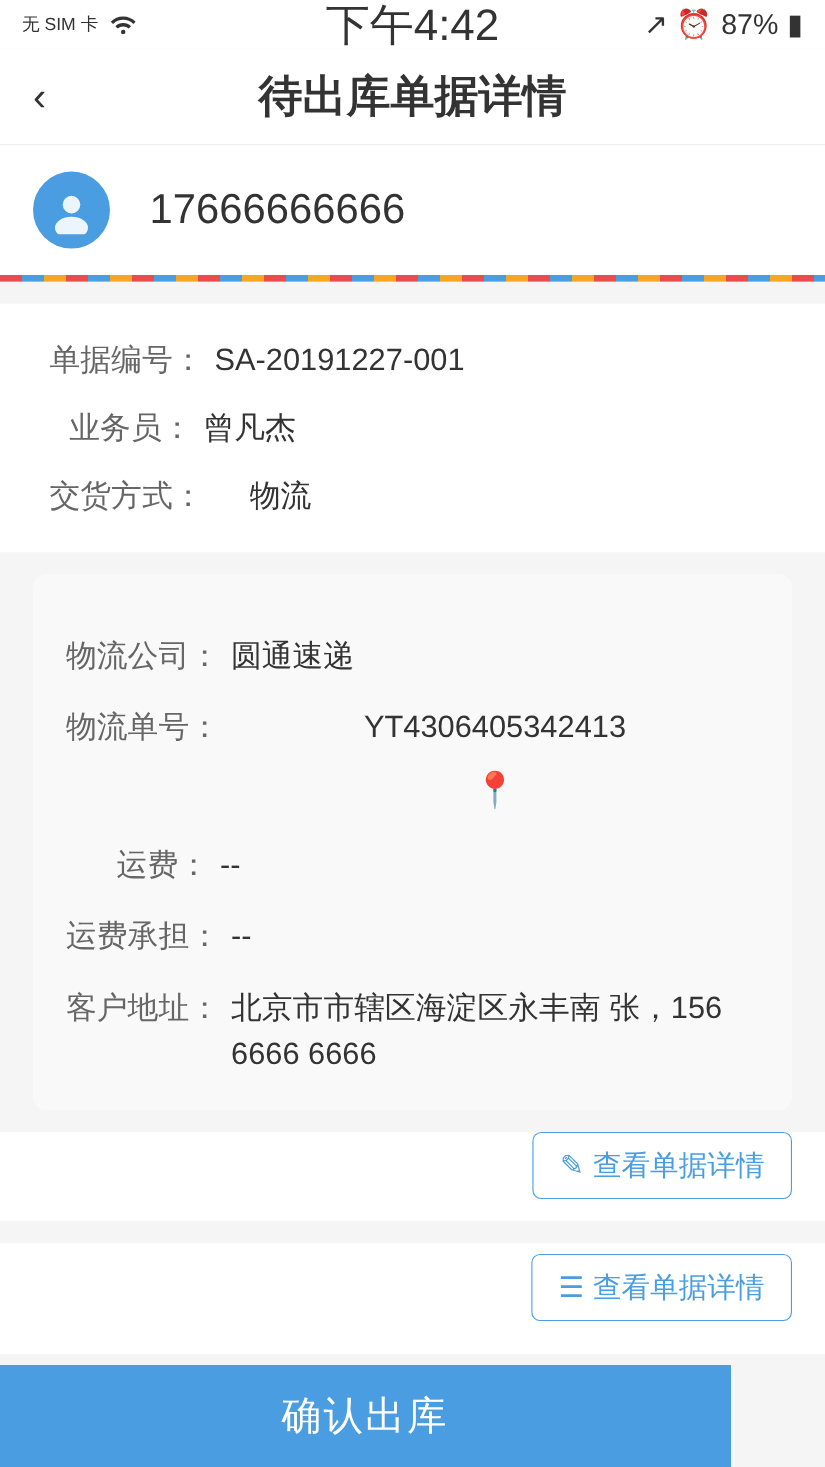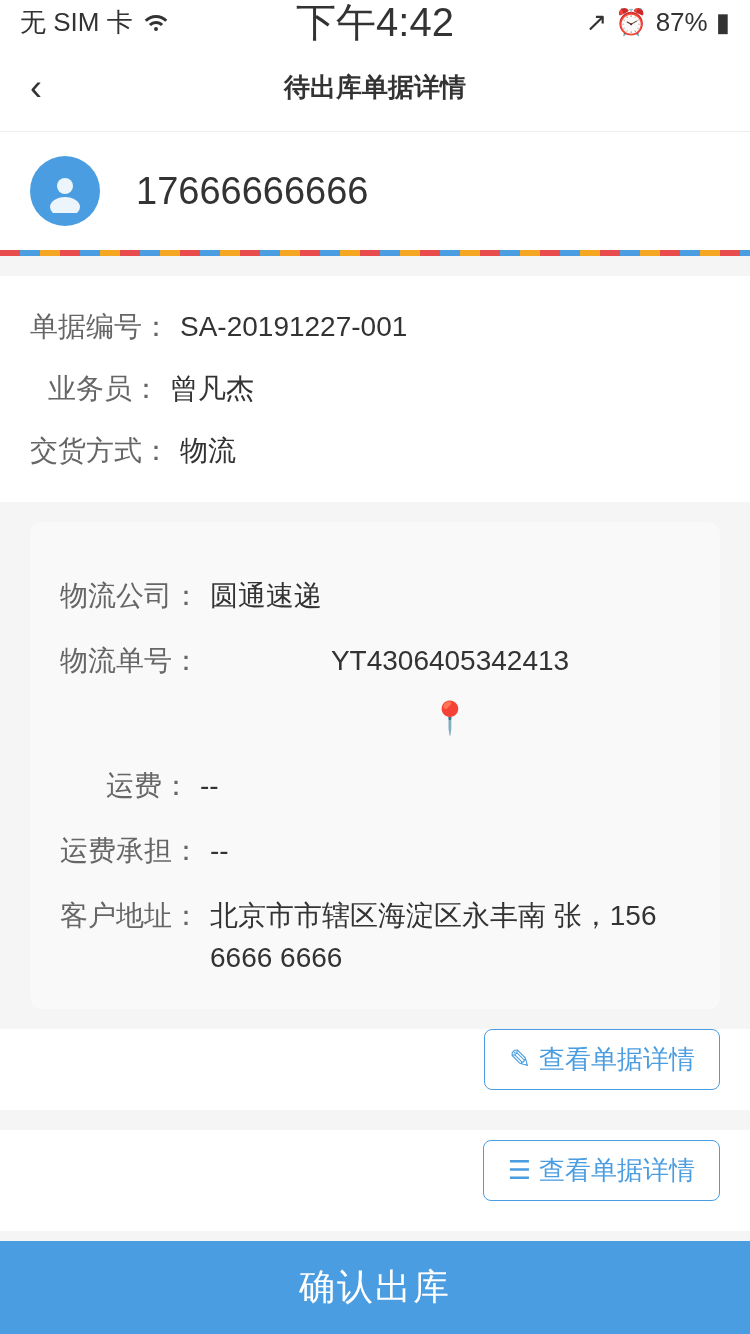--- a/index.html
+++ b/index.html
@@ -20,21 +20,21 @@
       display: flex;
       align-items: center;
       justify-content: space-between;
       padding: 0 20px;
       font-size: 28px;
     }
     .status-left {
       display: flex;
       align-items: center;
       gap: 8px;
-      font-size: 26px;
+      font-size: 16px;
       color: #333;
     }
     .status-right {
       display: flex;
       align-items: center;
       gap: 8px;
       font-size: 26px;
       color: #333;
     }
     .time-center {
@@ -58,21 +58,21 @@
       border-bottom: 1px solid #eee;
     }
     .nav-back {
       position: absolute;
       left: 30px;
       font-size: 36px;
       color: #333;
       cursor: pointer;
     }
     .nav-title {
-      font-size: 26px;
+      font-size: 40px;
       font-weight: 600;
       color: #333;
     }
 
     
     .user-header {
       background: #fff;
       padding: 24px 30px;
       display: flex;
       align-items: center;
@@ -104,31 +104,31 @@
         #4a9de0 20px, #4a9de0 40px,
         #f5a623 40px, #f5a623 60px
       );
       margin-bottom: 0;
     }
 
     
     .section {
       background: #fff;
       margin: 20px 0;
-      padding: 30px 30px;
+      padding: 30px 45px;
     }
 
     .info-row {
       display: flex;
       align-items: flex-start;
       margin-bottom: 20px;
       font-size: 28px;
       line-height: 1.5;
     }
-    .info-row:last-child { margin-bottom: 0; }
+    .info-row:last-child { margin-bottom: 0; gap: 32px; }
 
     .info-label {
       color: #666;
       min-width: 130px;
       text-align: right;
       margin-right: 10px;
       flex-shrink: 0;
     }
     .info-value {
       color: #333;
@@ -219,21 +219,21 @@
       gap: 8px;
       background: #fff;
       cursor: pointer;
     }
 
     
     .confirm-btn-container {
       position: fixed;
       bottom: 0;
       left: 0;
-      width: 750px;
+      width: 664px;
       background: #4a9de0;
       padding: 22px 0;
       text-align: center;
     }
     .confirm-btn {
       color: #fff;
       font-size: 36px;
       font-weight: 500;
       letter-spacing: 2px;
       background: transparent;

